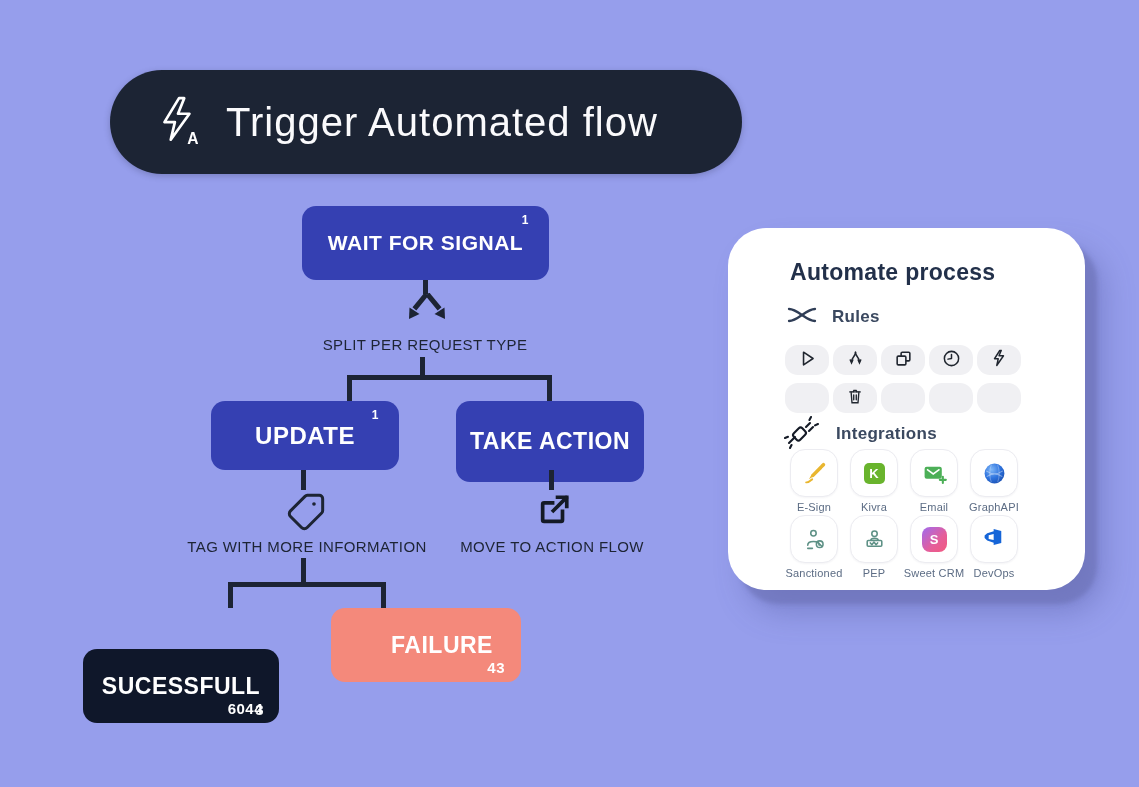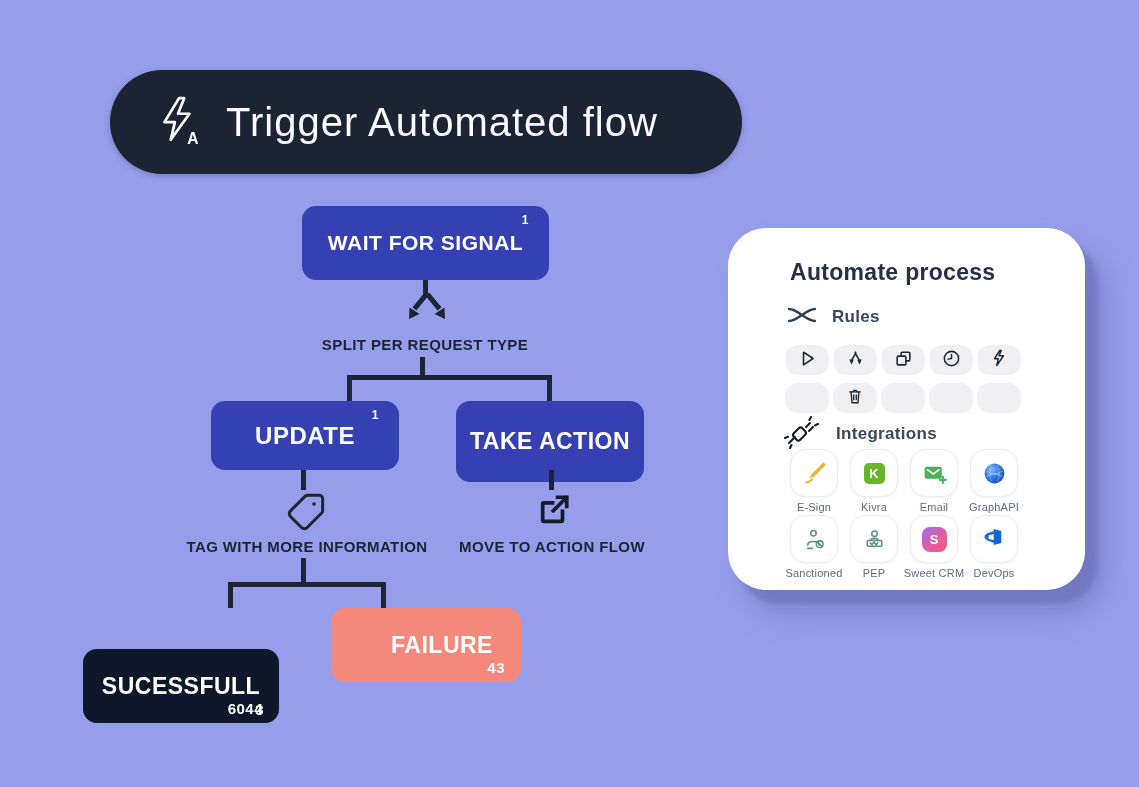--- a/index.html
+++ b/index.html
@@ -50,21 +50,21 @@
   .n-take    { left:456px; top:401px; width:188px; height:81px; font-size:23px; }
   .n-success { left:83px;  top:608px; width:196px; height:74px; font-size:23px; }
   .n-failure { left:331px; top:608px; width:190px; height:74px; font-size:23px; }
 
   
   .conn { position:absolute; background:#1D2434; }
 
   
   .ann {
     position:absolute; text-align:center;
-    font-size:15px; font-weight:700; color:#1D2434; letter-spacing:0.4px;
+    font-size:15px; font-weight:400; color:#1D2434; letter-spacing:0.4px;
     white-space:nowrap;
   }
   .flow-icon { position:absolute; }
 
   
   .panel {
     position:absolute; left:728px; top:228px; width:357px; height:362px;
     background:#FFFFFF; border-radius:38px;
     box-shadow:12px 14px 4px rgba(106,111,178,0.55), 18px 22px 30px rgba(72,77,148,0.35);
   }

